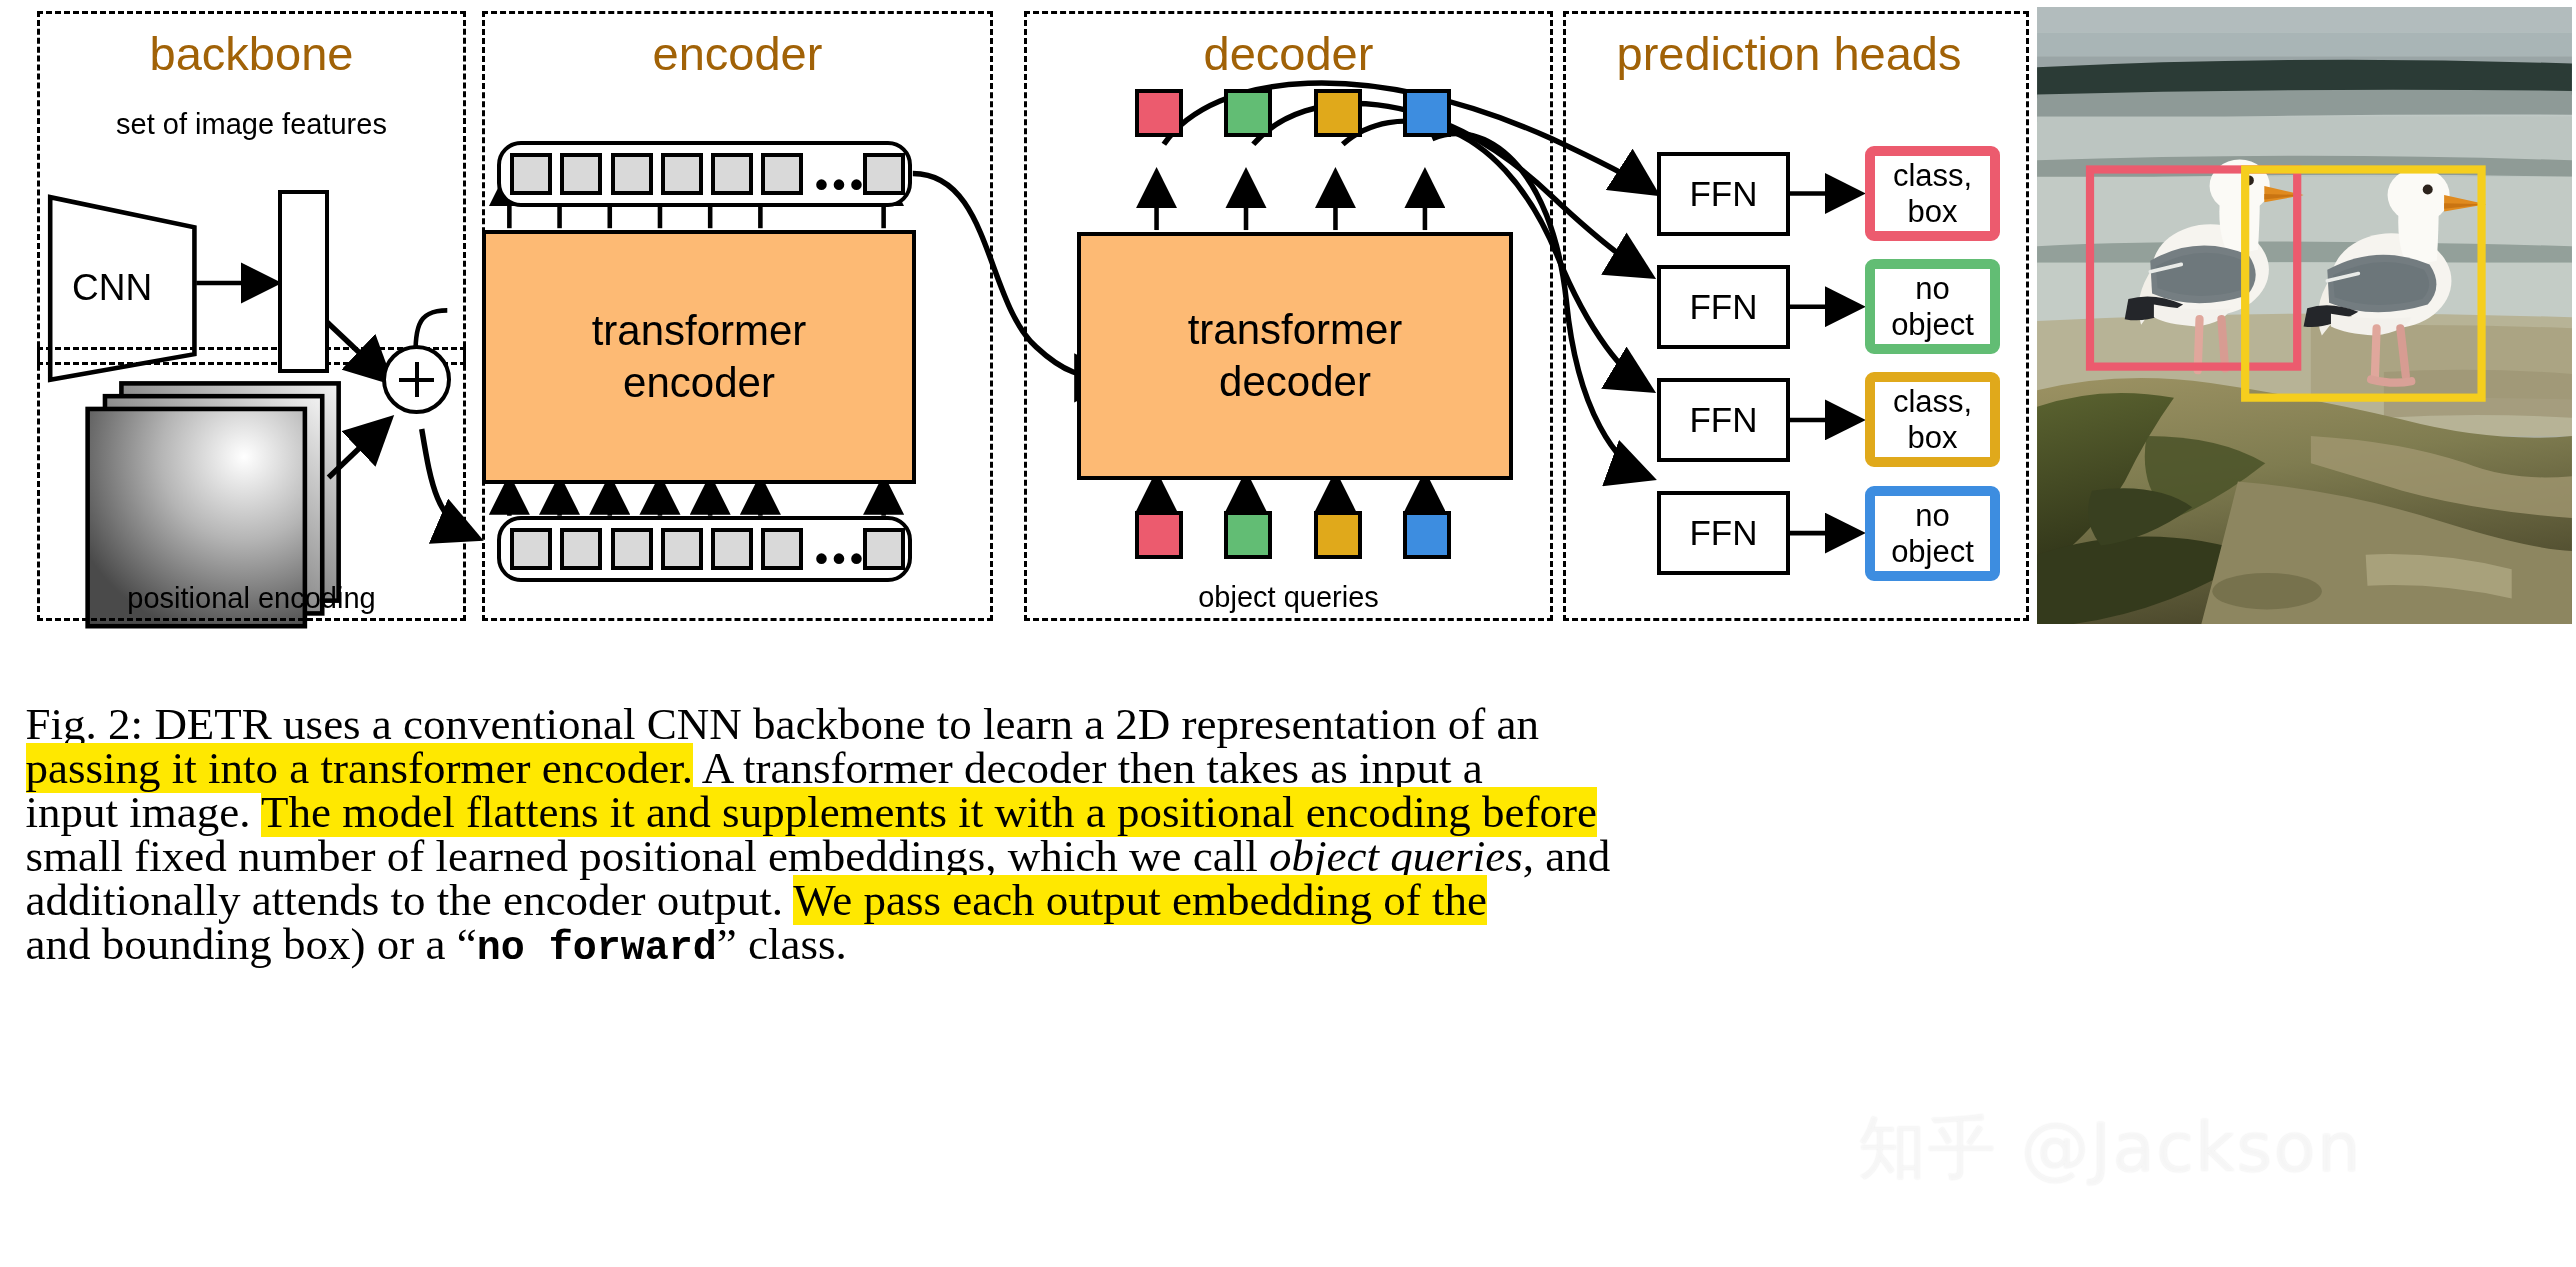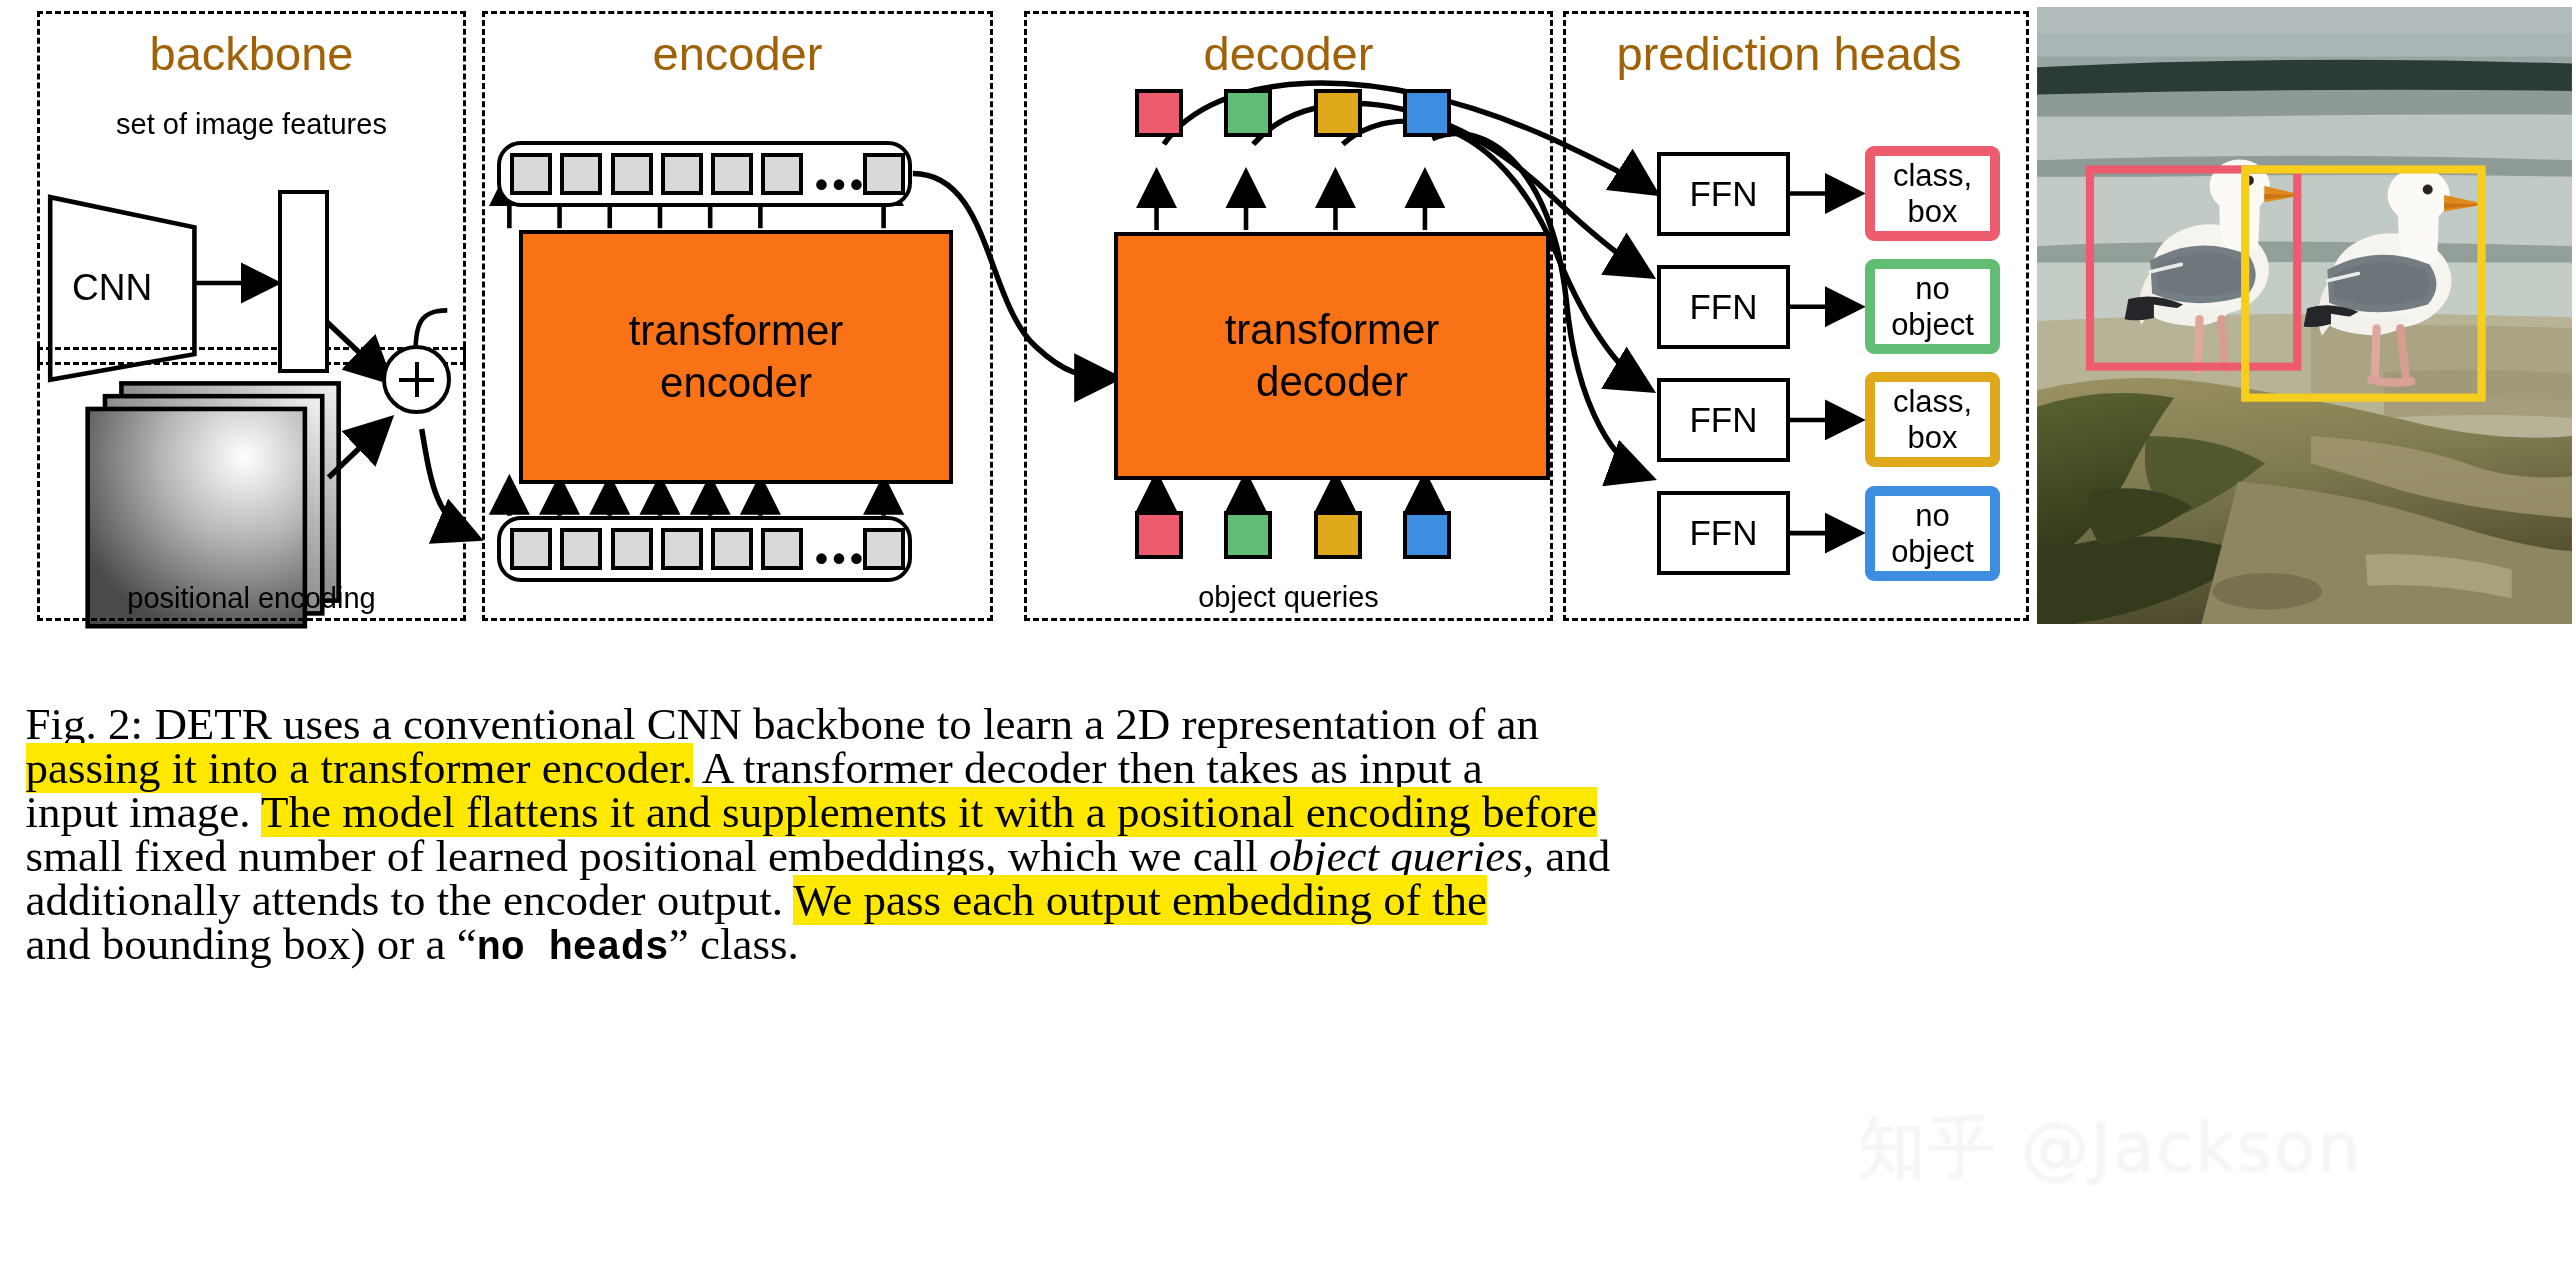--- a/index.html
+++ b/index.html
@@ -27,23 +27,23 @@
   .plus:after{top:50%;left:22%;height:4.6px;width:56%;margin-top:-1.8px;}
 
   
   .strip{position:absolute;border:4.6px solid #000;border-radius:24px;background:#fff;
          box-sizing:border-box;}
   .tok{position:absolute;border:4.6px solid #000;background:#d9d9d9;box-sizing:border-box;}
   .dots{position:absolute;font-size:37px;letter-spacing:4.6px;color:#000;
         font-weight:bold;line-height:1;}
 
   
-  .tbox{position:absolute;border:4.6px solid #000;background:#f97316;box-sizing:border-box;
+  .tbox{position:absolute;border:4.6px solid #000;background:#fdba74;box-sizing:border-box;
         display:flex;flex-direction:column;align-items:center;justify-content:center;
-        font-size:42px;line-height:1.25;color:#000;margin-left:37px;}
+        font-size:42px;line-height:1.25;color:#000;}
 
   
   .qsq{position:absolute;border:4.6px solid #000;box-sizing:border-box;}
 
   
   .ffn{position:absolute;border:4.6px solid #000;background:#fff;box-sizing:border-box;
        display:flex;align-items:center;justify-content:center;font-size:35px;color:#000;}
 
   
   .pred{position:absolute;border-radius:9px;box-sizing:border-box;
@@ -347,16 +347,16 @@
     </svg>
   </div>
 </div>
 
 <div id="caption">
     <span class="ln"><span class="">Fig. 2: DETR uses a conventional CNN backbone to learn a 2D representation of an</span></span>
     <span class="ln"><span class="hl">passing it into a transformer encoder.</span><span class=""> A transformer decoder then takes as input a</span></span>
     <span class="ln"><span class="">input image. </span><span class="hl">The model flattens it and supplements it with a positional encoding before</span></span>
     <span class="ln"><span class="">small fixed number of learned positional embeddings, which we call </span><span class="it">object queries</span><span class="">, and</span></span>
     <span class="ln"><span class="">additionally attends to the encoder output. </span><span class="hl">We pass each output embedding of the</span></span>
-    <span class="ln"><span class="">and bounding box) or a “</span><span class="mono">no heads</span><span class="">” class.</span></span>
+    <span class="ln"><span class="">and bounding box) or a “</span><span class="mono">no forward</span><span class="">” class.</span></span>
   </div>
 <div id="watermark">知乎 @Jackson</div>
 
 
 </body></html>

